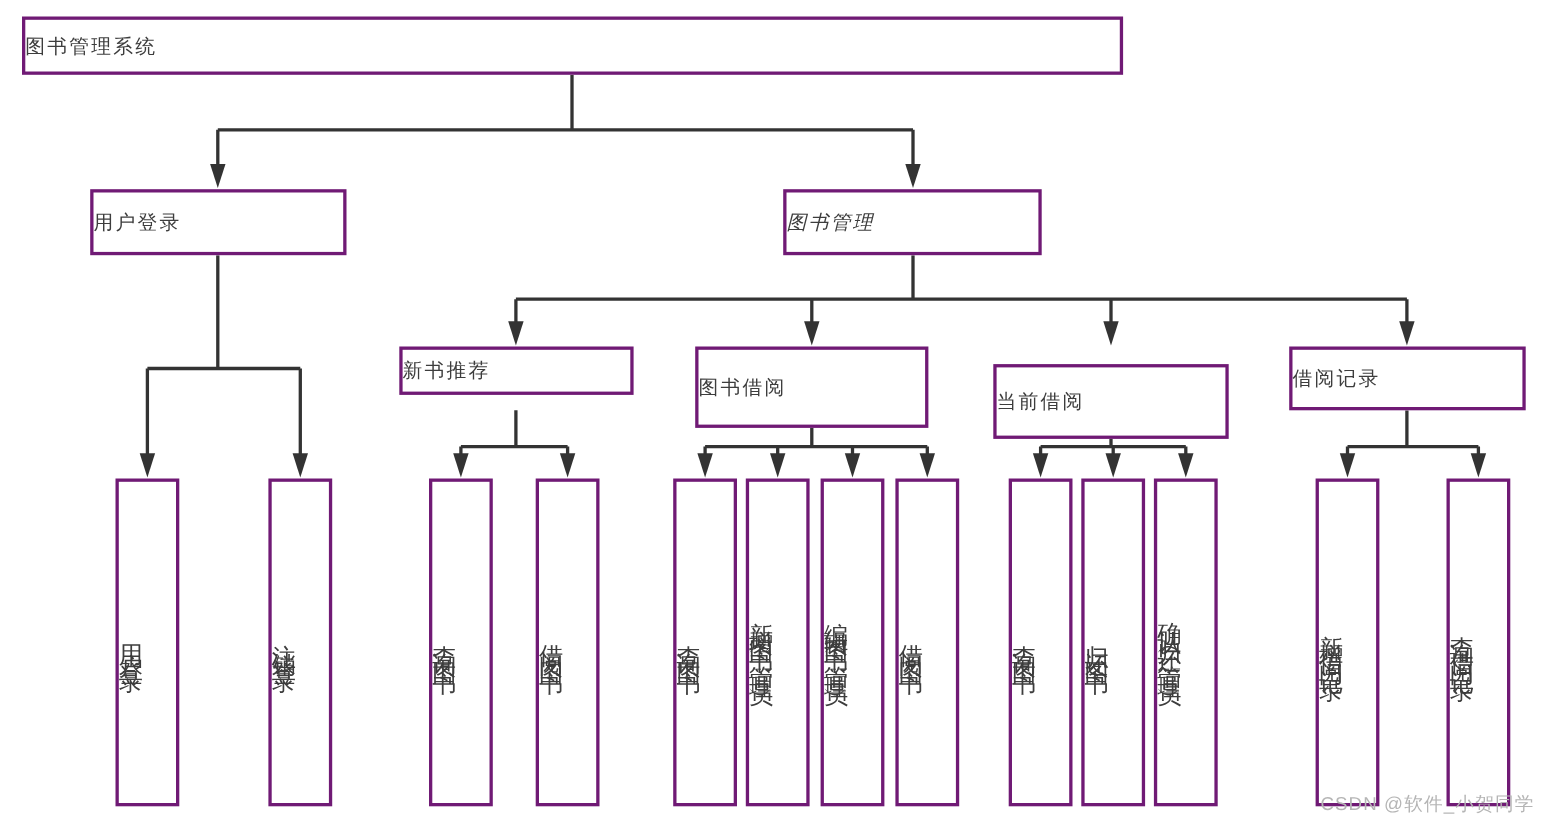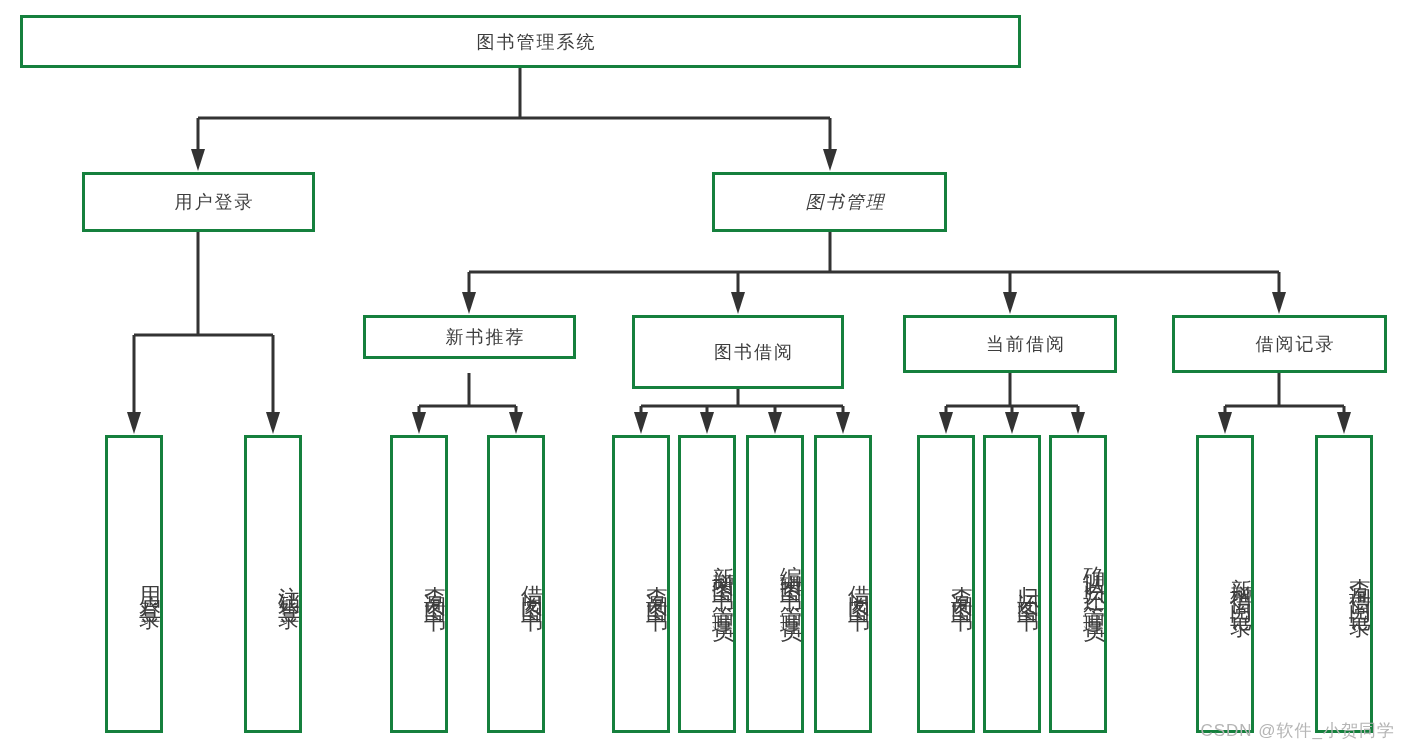--- a/index.html
+++ b/index.html
@@ -13,46 +13,45 @@
   }
   .connectors {
     position: absolute;
     left: 0; top: 0;
     width: 1405px; height: 747px;
     pointer-events: none;
   }
   .box {
     position: absolute;
     background: #ffffff;
-    border: 3px solid #15803d;
+    border: 3px solid #701a75;
     box-sizing: border-box;
     display: flex;
     align-items: center;
-    justify-content: center;
+    justify-content: flex-start;
     color: #3d3d3d;
-    padding-left: 32px;
   }
   .h-box { font-size: 18px; letter-spacing: 2px; white-space: nowrap; }
   .leaf { top: 435px; width: 58px; height: 298px; }
   .v-text {
     writing-mode: vertical-rl;
     text-orientation: mixed;
     font-size: 22px;
     letter-spacing: 8px;
     line-height: 1;
   }
   
   #root        { left: 20px;  top: 15px;  width: 1001px; height: 53px; }
   
   #l2-user     { left: 82px;  top: 172px; width: 233px; height: 60px; }
   #l2-book     { left: 712px; top: 172px; width: 235px; height: 60px; font-style: italic; }
   
   #l3-recommend{ left: 363px;  top: 315px; width: 213px; height: 44px; }
   #l3-borrow   { left: 632px;  top: 315px; width: 212px; height: 74px; }
-  #l3-current  { left: 903px;  top: 315px; width: 214px; height: 58px; }
+  #l3-current  { left: 903px;  top: 331px; width: 214px; height: 68px; }
   #l3-records  { left: 1172px; top: 315px; width: 215px; height: 58px; }
   
   #leaf-u1  { left: 105px; }
   #leaf-u2  { left: 244px; }
   #leaf-r1  { left: 390px; }
   #leaf-r2  { left: 487px; }
   #leaf-b1  { left: 612px; }
   #leaf-b2  { left: 678px; }
   #leaf-b3  { left: 746px; }
   #leaf-b4  { left: 814px; }

